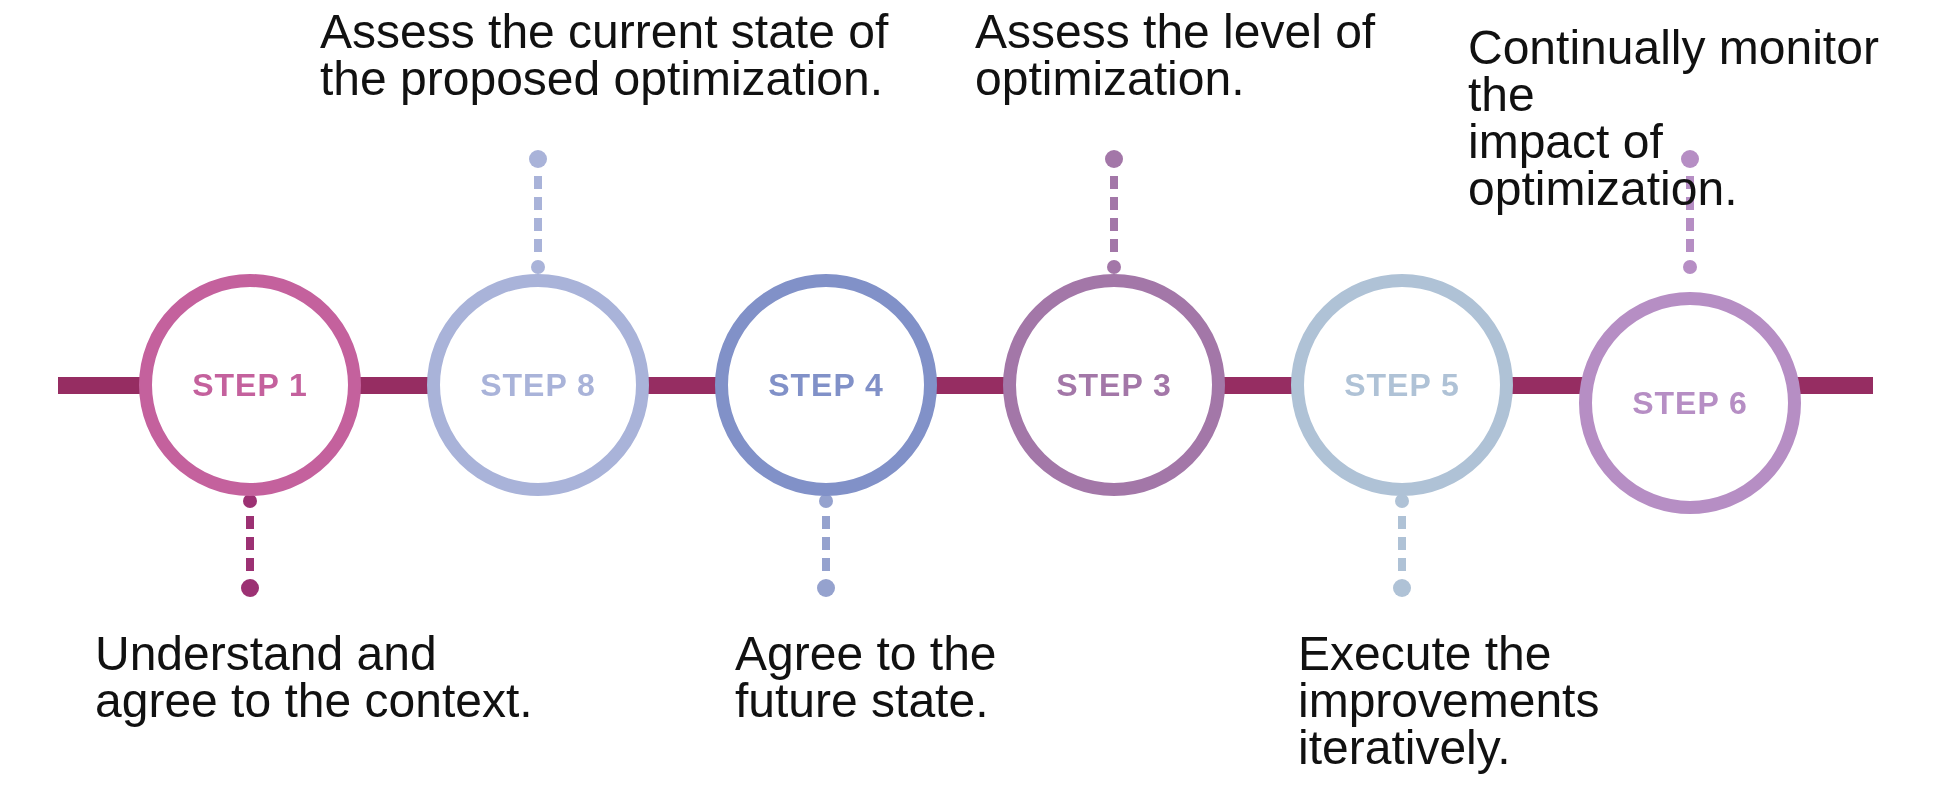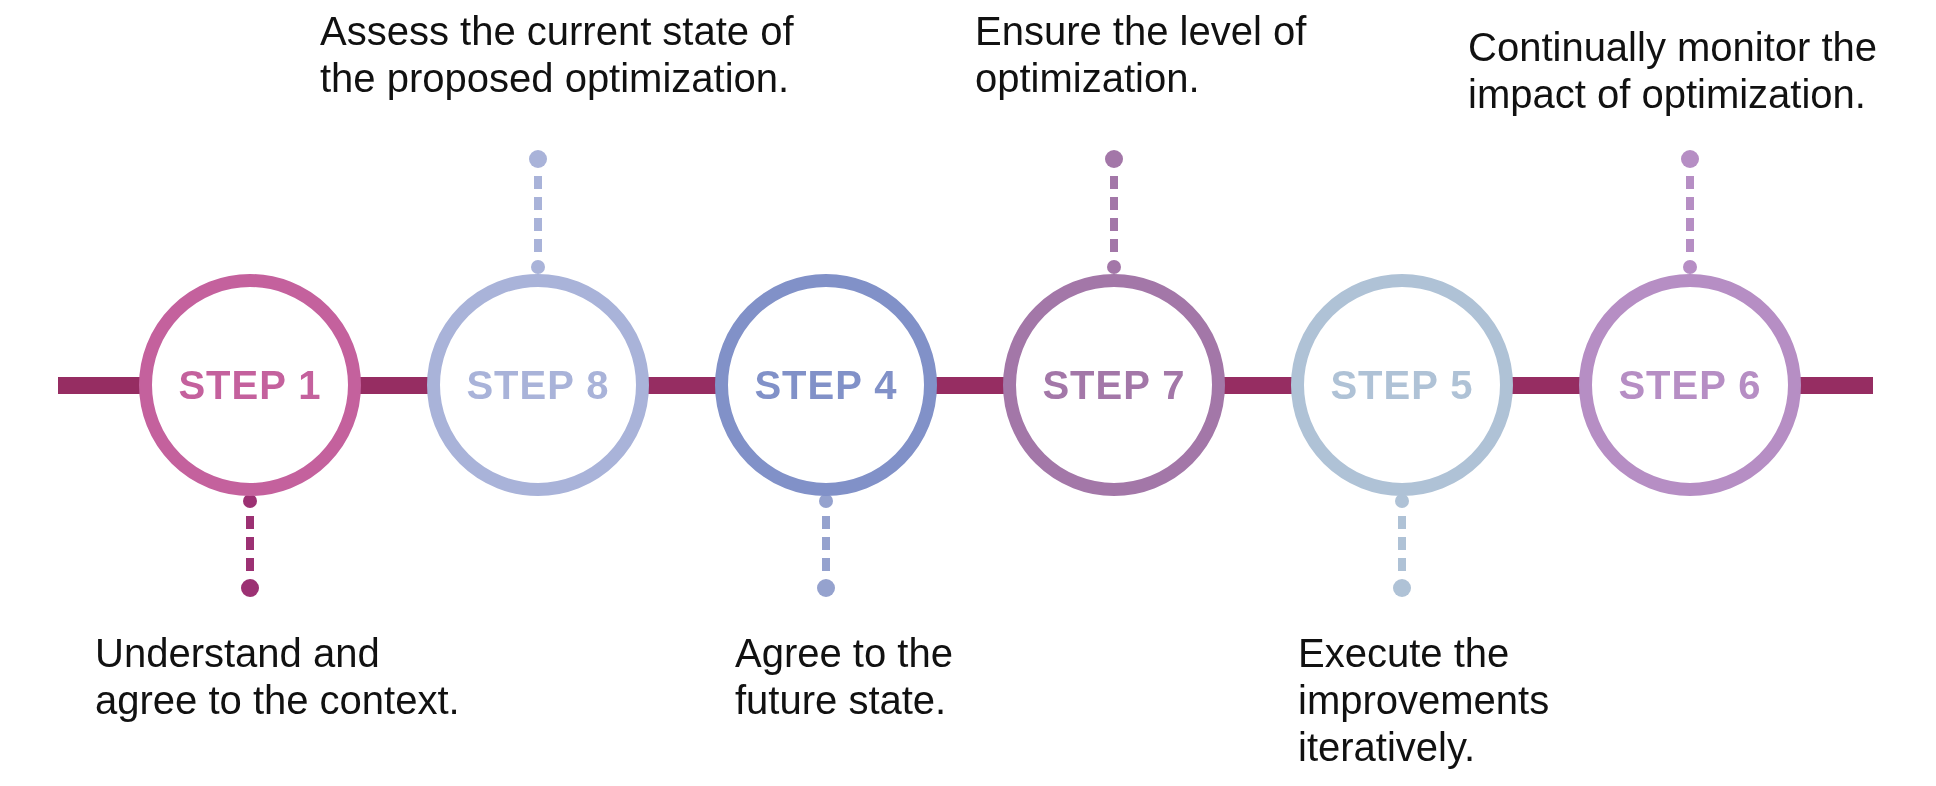--- a/index.html
+++ b/index.html
@@ -21,21 +21,21 @@
     position:absolute;
     width:196px;height:196px;
     border:13px solid var(--circle-color,#999);
     border-radius:50%;
     background:#ffffff;
     display:flex;align-items:center;justify-content:center;
     z-index:3;
     box-sizing:content-box;
   }
   .step-label{
-    font-size:40px;
+    font-size:32px;
     font-weight:bold;
     letter-spacing:1px;
     color:var(--circle-color,#999);
     white-space:nowrap;
   }
   .connector{
     position:absolute;
     width:18px;
     display:flex;flex-direction:column;align-items:center;
     gap:8px;
@@ -46,21 +46,21 @@
     background:var(--connector-color,#999);
   }
   .connector .dot{
     border-radius:50%;
     background:var(--connector-color,#999);
   }
   .connector .dot.small{width:14px;height:14px;}
   .connector .dot.big{width:18px;height:18px;}
   .description{
     position:absolute;
-    font-size:40px;
+    font-size:48px;
     line-height:47px;
     color:#111111;
     white-space:pre-line;
     z-index:4;
   }
 </style>
 </head>
 <body>
 
 <div class="canvas" style="--timeline-color: #962D62;">
@@ -116,23 +116,23 @@
   <div style="--circle-color: #A377A8; --connector-color: #A377A8;">
     <div class="connector up" style="left:1105px;top:150px;">
       <span class="dot big"></span>
       <span class="dash"></span>
       <span class="dash"></span>
       <span class="dash"></span>
       <span class="dash"></span>
       <span class="dot small"></span>
     </div>
     <div class="circle" style="left:1003px;top:274px;">
-      <span class="step-label">STEP 7</span>
+      <span class="step-label">STEP 3</span>
     </div>
-    <div class="description" style="left:975px;top:8px;">Ensure the level of
+    <div class="description" style="left:975px;top:8px;">Assess the level of
 optimization.</div>
   </div>
 
   <div style="--circle-color: #AFC2D6; --connector-color: #AFC2D6;">
     <div class="connector down" style="left:1393px;top:494px;">
       <span class="dot small"></span>
       <span class="dash"></span>
       <span class="dash"></span>
       <span class="dash"></span>
       <span class="dot big"></span>
@@ -147,20 +147,20 @@
 
   <div style="--circle-color: #B68EC4; --connector-color: #B68EC4;">
     <div class="connector up" style="left:1681px;top:150px;">
       <span class="dot big"></span>
       <span class="dash"></span>
       <span class="dash"></span>
       <span class="dash"></span>
       <span class="dash"></span>
       <span class="dot small"></span>
     </div>
-    <div class="circle" style="left:1579px;top:274px;align-items:center;">
+    <div class="circle" style="left:1579px;top:292px;align-items:center;">
       <span class="step-label">STEP 6</span>
     </div>
     <div class="description" style="left:1468px;top:24px;">Continually monitor the
 impact of optimization.</div>
   </div>
 
 </div>
 
 </body></html>

